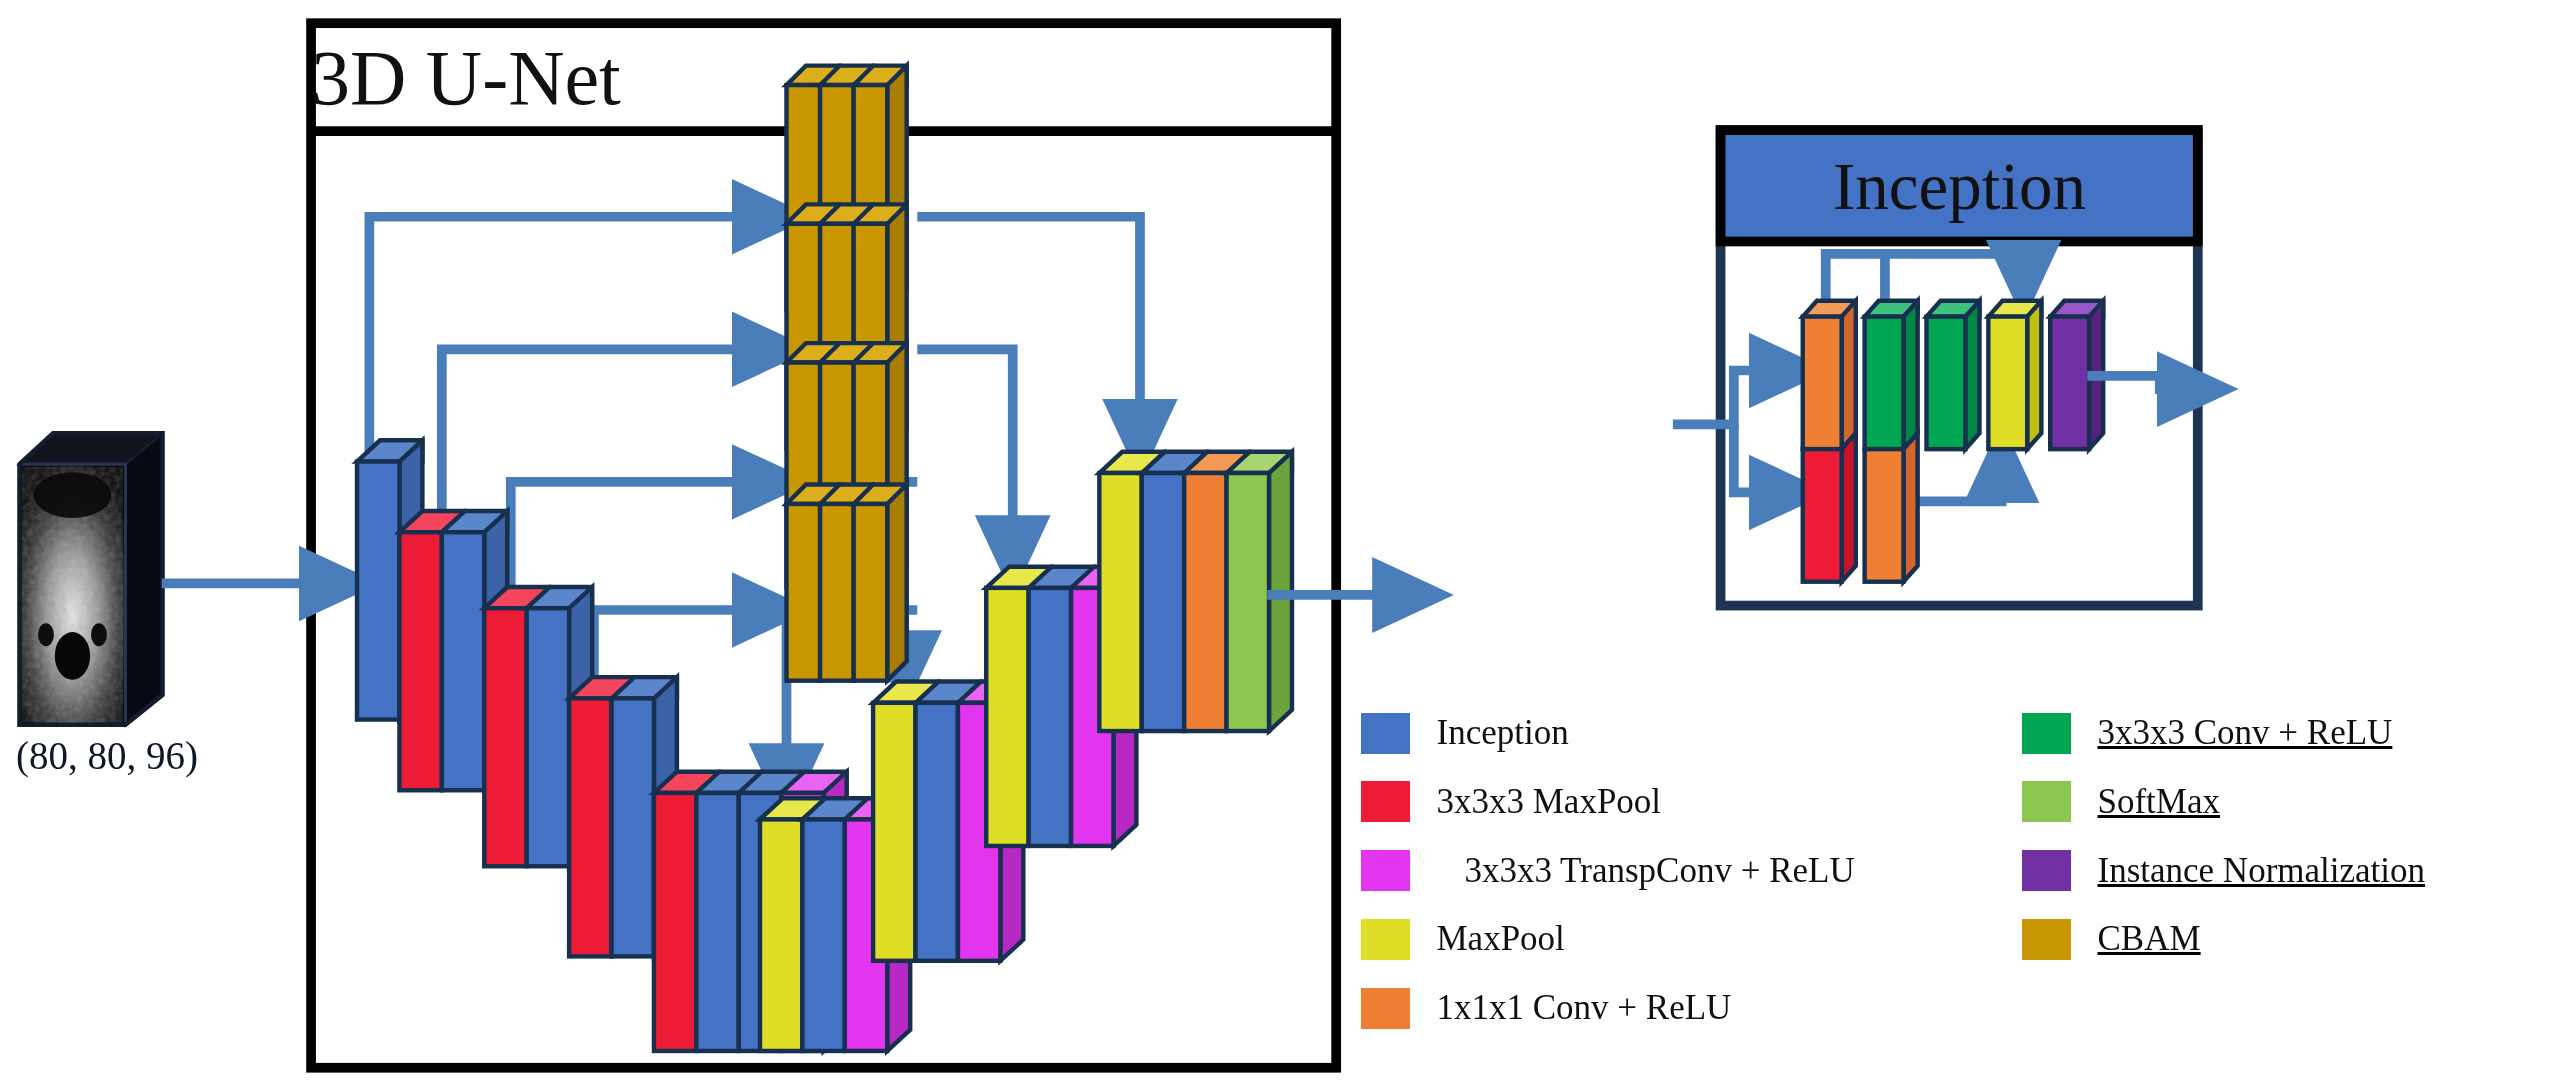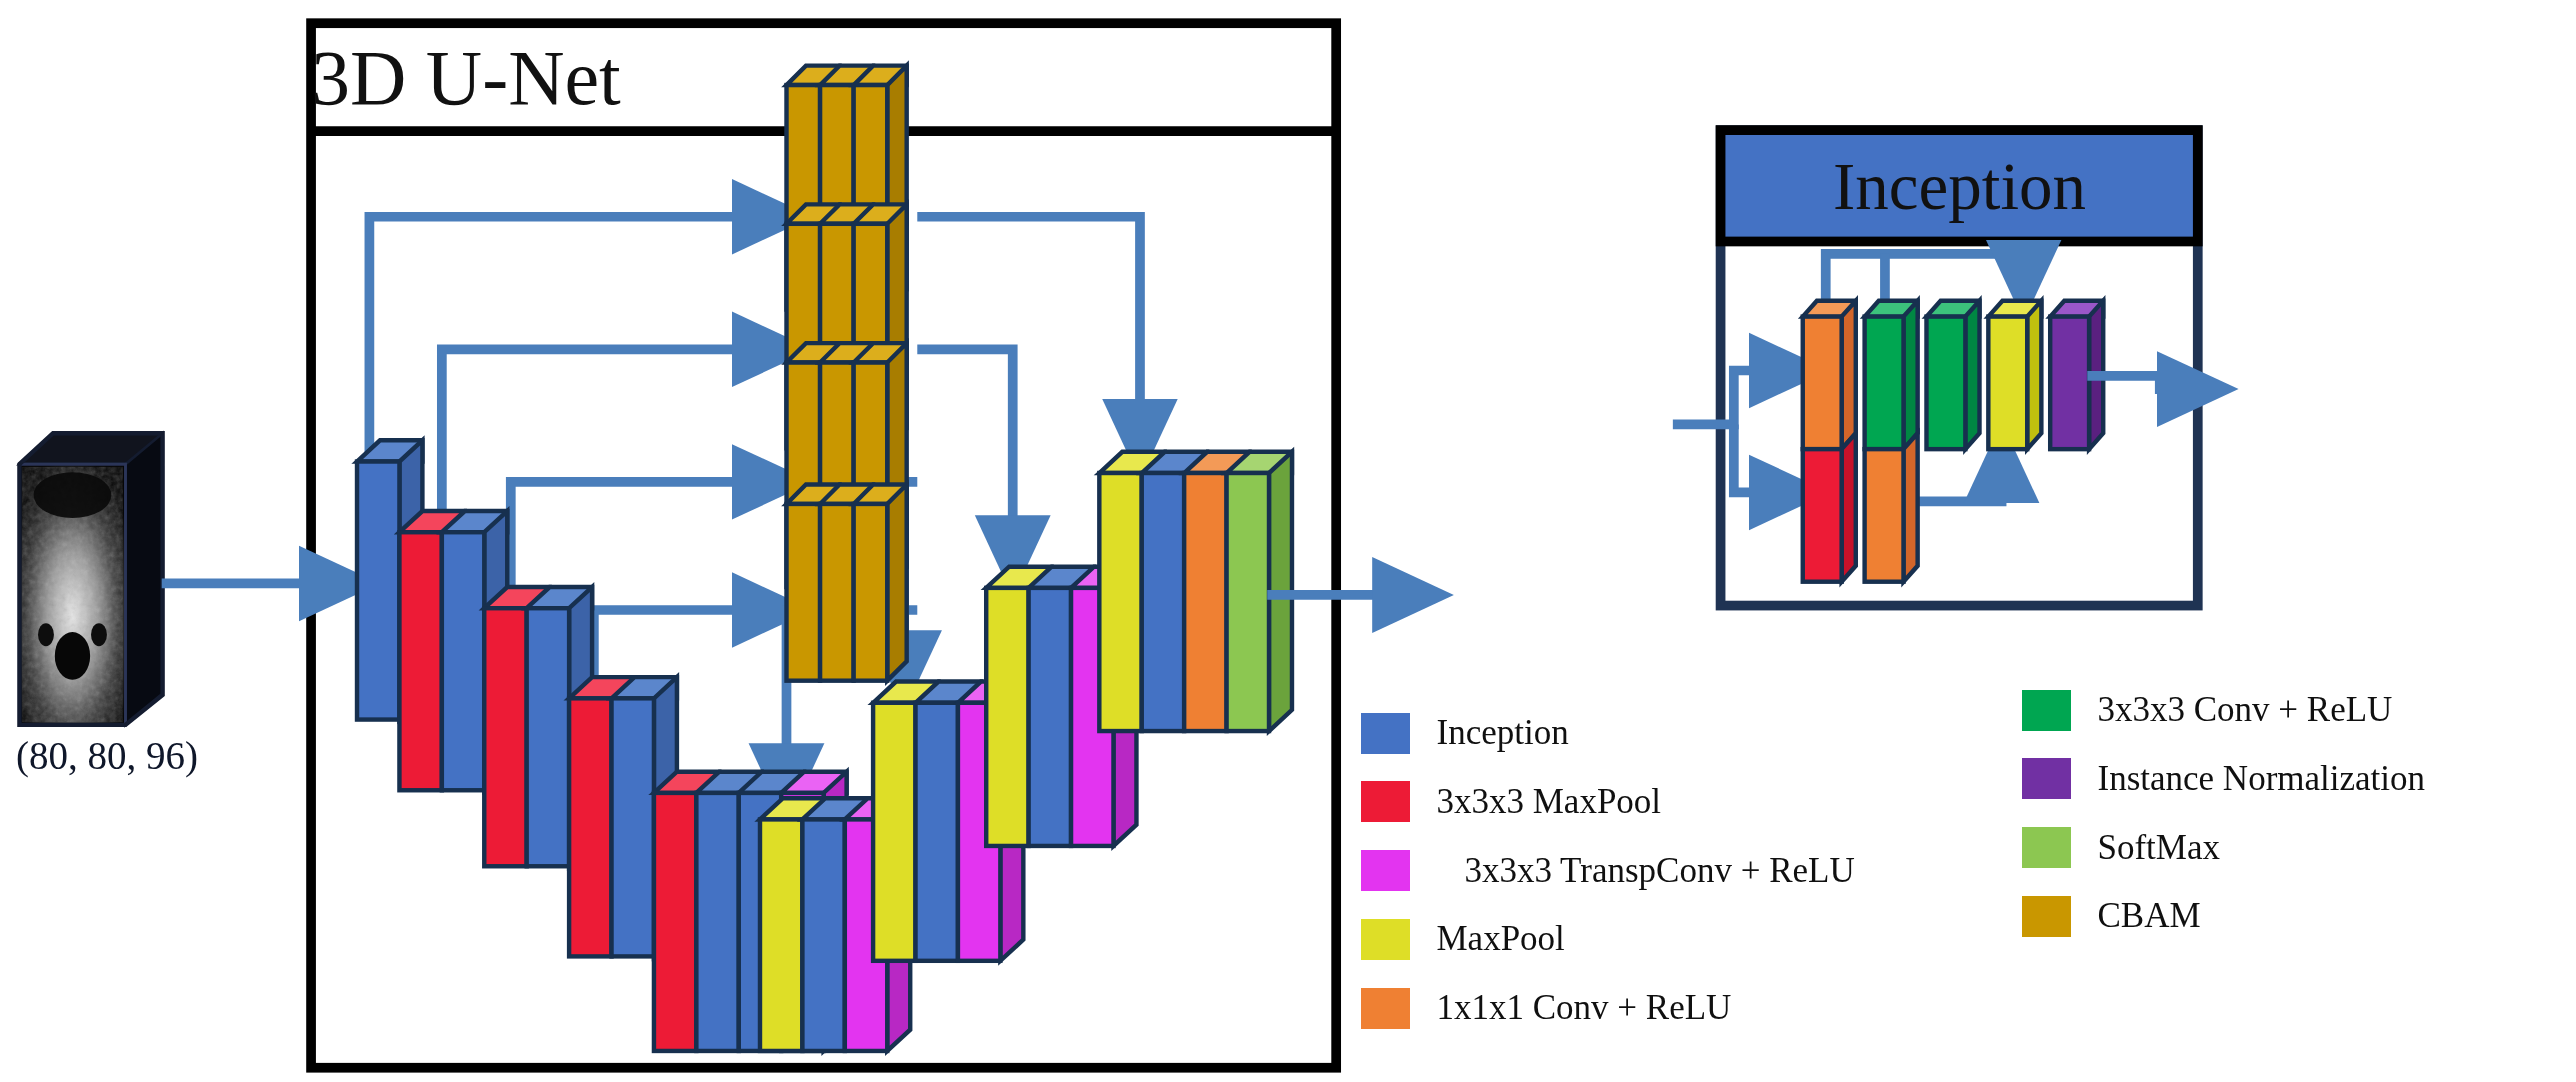--- a/index.html
+++ b/index.html
@@ -359,33 +359,33 @@
   <div class="legend-row" style="height:60px;margin-top:8.8px;">
     <span class="legend-sw" style="background:#dede27;"></span>
     <span class="legend-label">MaxPool</span>
   </div>
   <div class="legend-row" style="height:60px;margin-top:8.8px;">
     <span class="legend-sw" style="background:#ef8033;"></span>
     <span class="legend-label">1x1x1 Conv + ReLU</span>
   </div>
 </div>
 
-<div class="legend-col" style="left:2022px;top:680px;">
+<div class="legend-col" style="left:2022px;top:703px;text-decoration:underline;">
   <div class="legend-row" style="height:60px;">
     <span class="legend-sw" style="background:#00a651;"></span>
     <span class="legend-label">3x3x3 Conv + ReLU</span>
   </div>
   <div class="legend-row" style="height:60px;margin-top:8.8px;">
+    <span class="legend-sw" style="background:#8cc751;"></span>
+    <span class="legend-label">SoftMax</span>
+  </div>
+  <div class="legend-row" style="height:60px;margin-top:8.8px;">
     <span class="legend-sw" style="background:#7130a3;"></span>
     <span class="legend-label">Instance Normalization</span>
   </div>
   <div class="legend-row" style="height:60px;margin-top:8.8px;">
-    <span class="legend-sw" style="background:#8cc751;"></span>
-    <span class="legend-label">SoftMax</span>
-  </div>
-  <div class="legend-row" style="height:60px;margin-top:8.8px;">
     <span class="legend-sw" style="background:#c99700;"></span>
     <span class="legend-label">CBAM</span>
   </div>
 </div>
 
 </div>
 
 
 </body></html>

